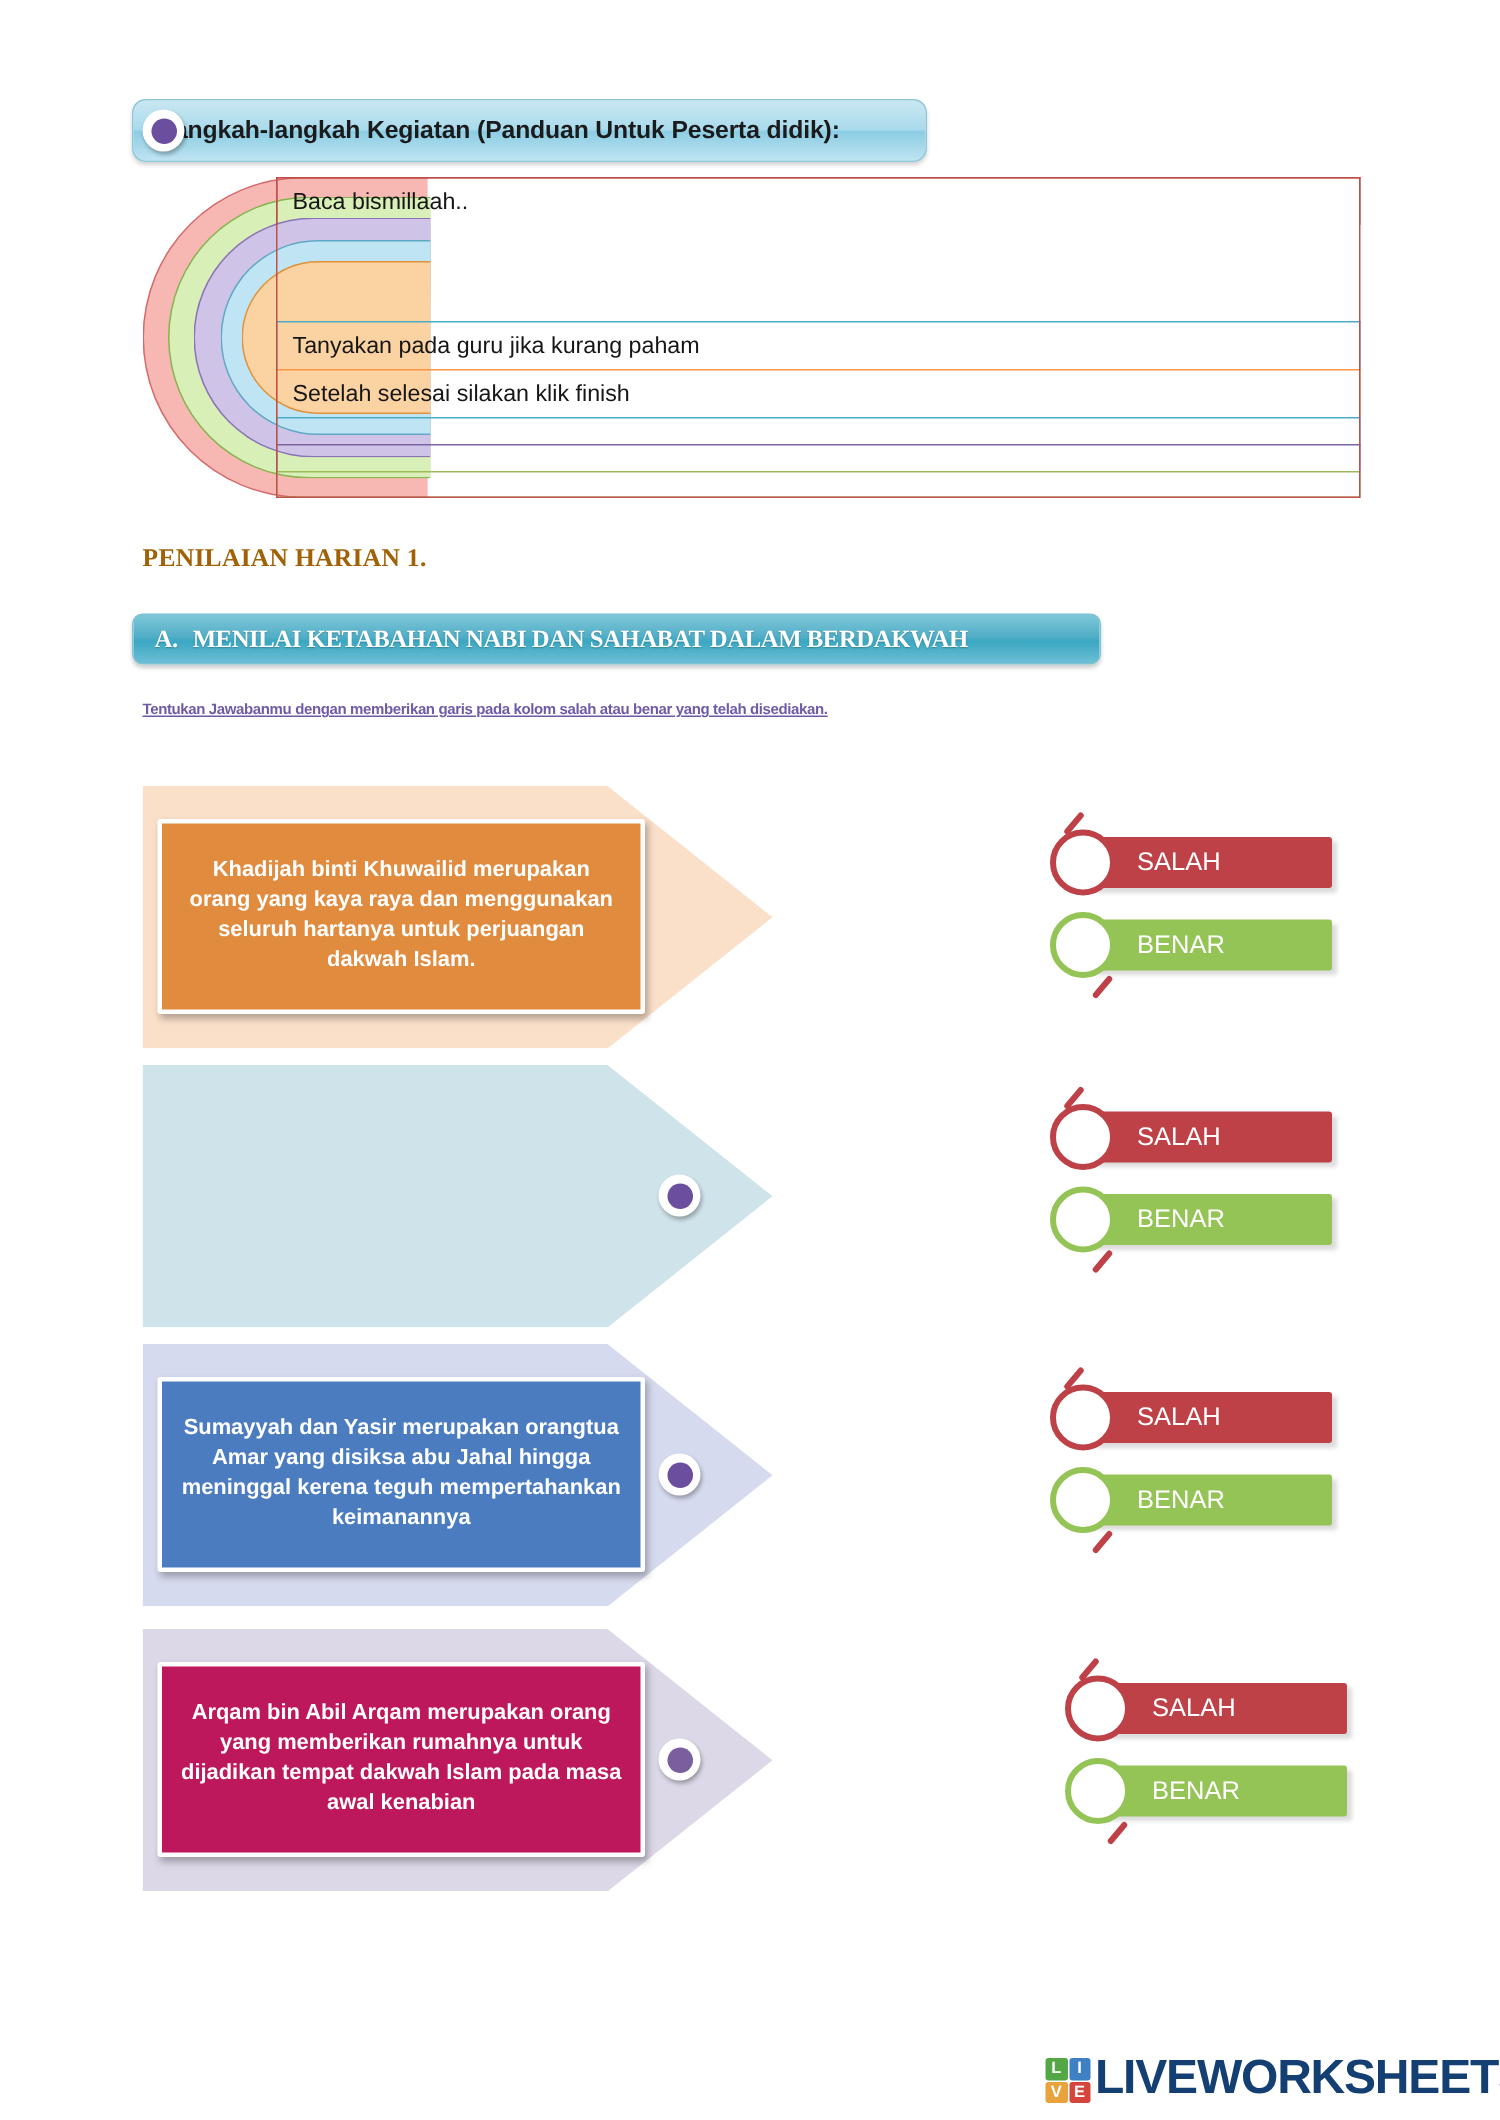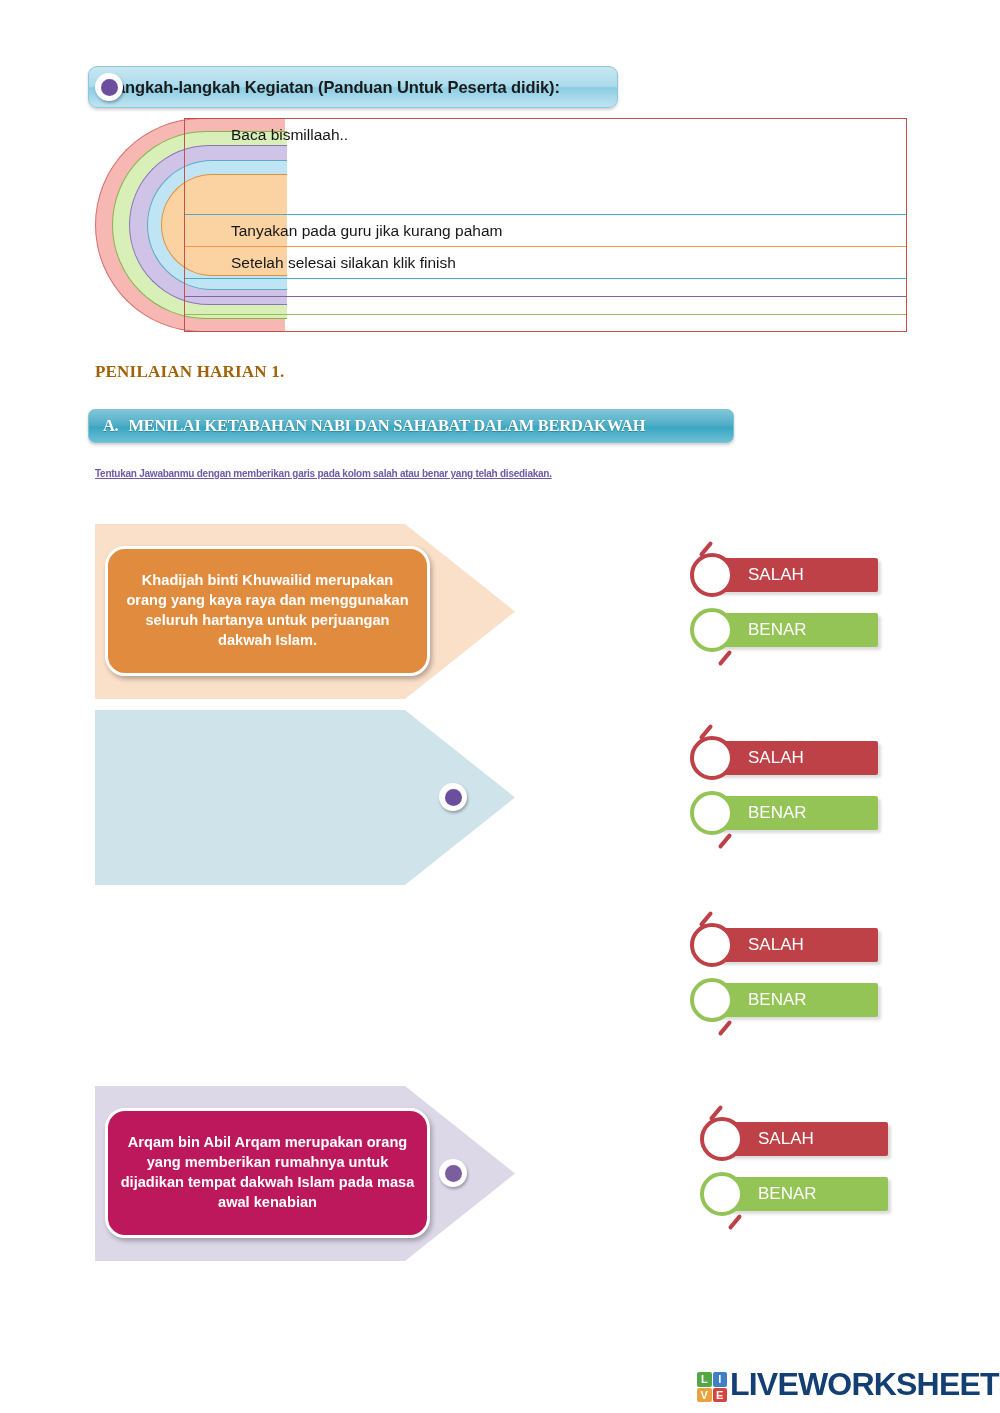--- a/index.html
+++ b/index.html
@@ -50,21 +50,21 @@
 
   .rows{position:absolute;left:89px;top:0px;width:723px;height:214px;}
   .srow{
     position:absolute;left:0;width:723px;
     box-sizing:border-box;
     display:flex;align-items:center;
     padding-left:10px;
     font-size:15.5px;color:#161616;
     background:transparent;
   }
-  .srow span{line-height:1;margin-left:36px;}
+  .srow span{line-height:1;}
   .r1{top:0px;   height:32px; border:1px solid #c0504d;border-bottom:none;}
   .r2{top:32px;  height:32px; border:1px solid #9bbb59;border-bottom:none;}
   .r3{top:64px;  height:32px; border:1px solid #8064a2;border-bottom:none;}
   .r4{top:96px;  height:32px; border:1px solid #4bacc6;border-bottom:none;}
   .r5{top:128px; height:32px; border:1px solid #f79646;border-bottom:none;}
   .r6{top:160px; height:18px; border:1px solid #4bacc6;border-bottom:none;}
   .r7{top:178px; height:18px; border:1px solid #8064a2;border-bottom:none;}
   .r8{top:196px; height:18px; border:1px solid #9bbb59;border-bottom:1px solid #9bbb59;}
   .outer-frame{
     position:absolute;left:89px;top:0px;width:723px;height:214px;
@@ -107,42 +107,42 @@
   
   .qblock{position:absolute;width:420px;height:175px;}
   .chev{
     position:absolute;left:0;top:0;
     width:420px;height:175px;
     clip-path:polygon(0 0, 310px 0, 420px 87.5px, 310px 175px, 0 175px);
   }
   .qbox{
     position:absolute;left:10px;top:22px;
     width:325px;height:130px;
-    border-radius:20px;
+    border-radius:2px;
     box-sizing:border-box;
     display:flex;align-items:center;justify-content:center;
     text-align:center;
     color:#ffffff;font-weight:bold;font-size:14.6px;
     line-height:1.37;
     padding:20px 12px;
     border:3px solid #ffffff;
     box-shadow:2px 3px 5px rgba(0,0,0,.28);
   }
   .dot-outer{
     position:absolute;
     width:28px;height:28px;border-radius:50%;
     background:#ffffff;
     box-shadow:1px 2px 3px rgba(0,0,0,.3);
     display:flex;align-items:center;justify-content:center;
   }
   .dot-inner{width:17px;height:17px;border-radius:50%;background:#6b4e9e;}
 
   
   .agroup{position:absolute;width:210px;height:120px;}
-  .abtn{position:absolute;left:18px;width:160px;height:46px;}
+  .abtn{position:absolute;left:28px;width:160px;height:46px;}
   .abar{
     position:absolute;left:0;top:0;width:160px;height:34px;
     border-radius:2px;
     display:flex;align-items:center;
     box-sizing:border-box;padding-left:30px;
     color:#ffffff;font-size:17px;
     box-shadow:3px 3px 3px rgba(0,0,0,.14);
   }
   .abar.salah{background:#bd4147;}
   .abar.benar{background:#94c356;}
@@ -235,20 +235,29 @@
     </div>
   </div>
 
   <div class="qblock" style="left:95px;top:710px;">
     <div class="chev" style="background:#cfe3ea;"></div>
     <div class="dot-outer" style="left:344px;top:73px;">
       <div class="dot-inner" style="background:#6b4e9e;"></div>
     </div>
   </div>
 
+  <div class="qblock" style="left:95px;top:896px;">
+    <div class="chev" style="background:#d5daee;"></div>
+    <div class="qbox" style="background:#4a7cbf;">
+      <span>Sumayyah dan Yasir merupakan orangtua Amar yang disiksa abu Jahal hingga meninggal kerena teguh mempertahankan keimanannya</span>
+    </div>
+    <div class="dot-outer" style="left:344px;top:73px;">
+      <div class="dot-inner" style="background:#6b4e9e;"></div>
+    </div>
+  </div>
 
   <div class="qblock" style="left:95px;top:1086px;">
     <div class="chev" style="background:#dcd8e8;"></div>
     <div class="qbox" style="background:#be185d;">
       <span>Arqam bin Abil Arqam merupakan orang yang memberikan rumahnya untuk dijadikan tempat dakwah Islam pada masa awal kenabian</span>
     </div>
     <div class="dot-outer" style="left:344px;top:73px;">
       <div class="dot-inner" style="background:#7a5e9e;"></div>
     </div>
   </div>

